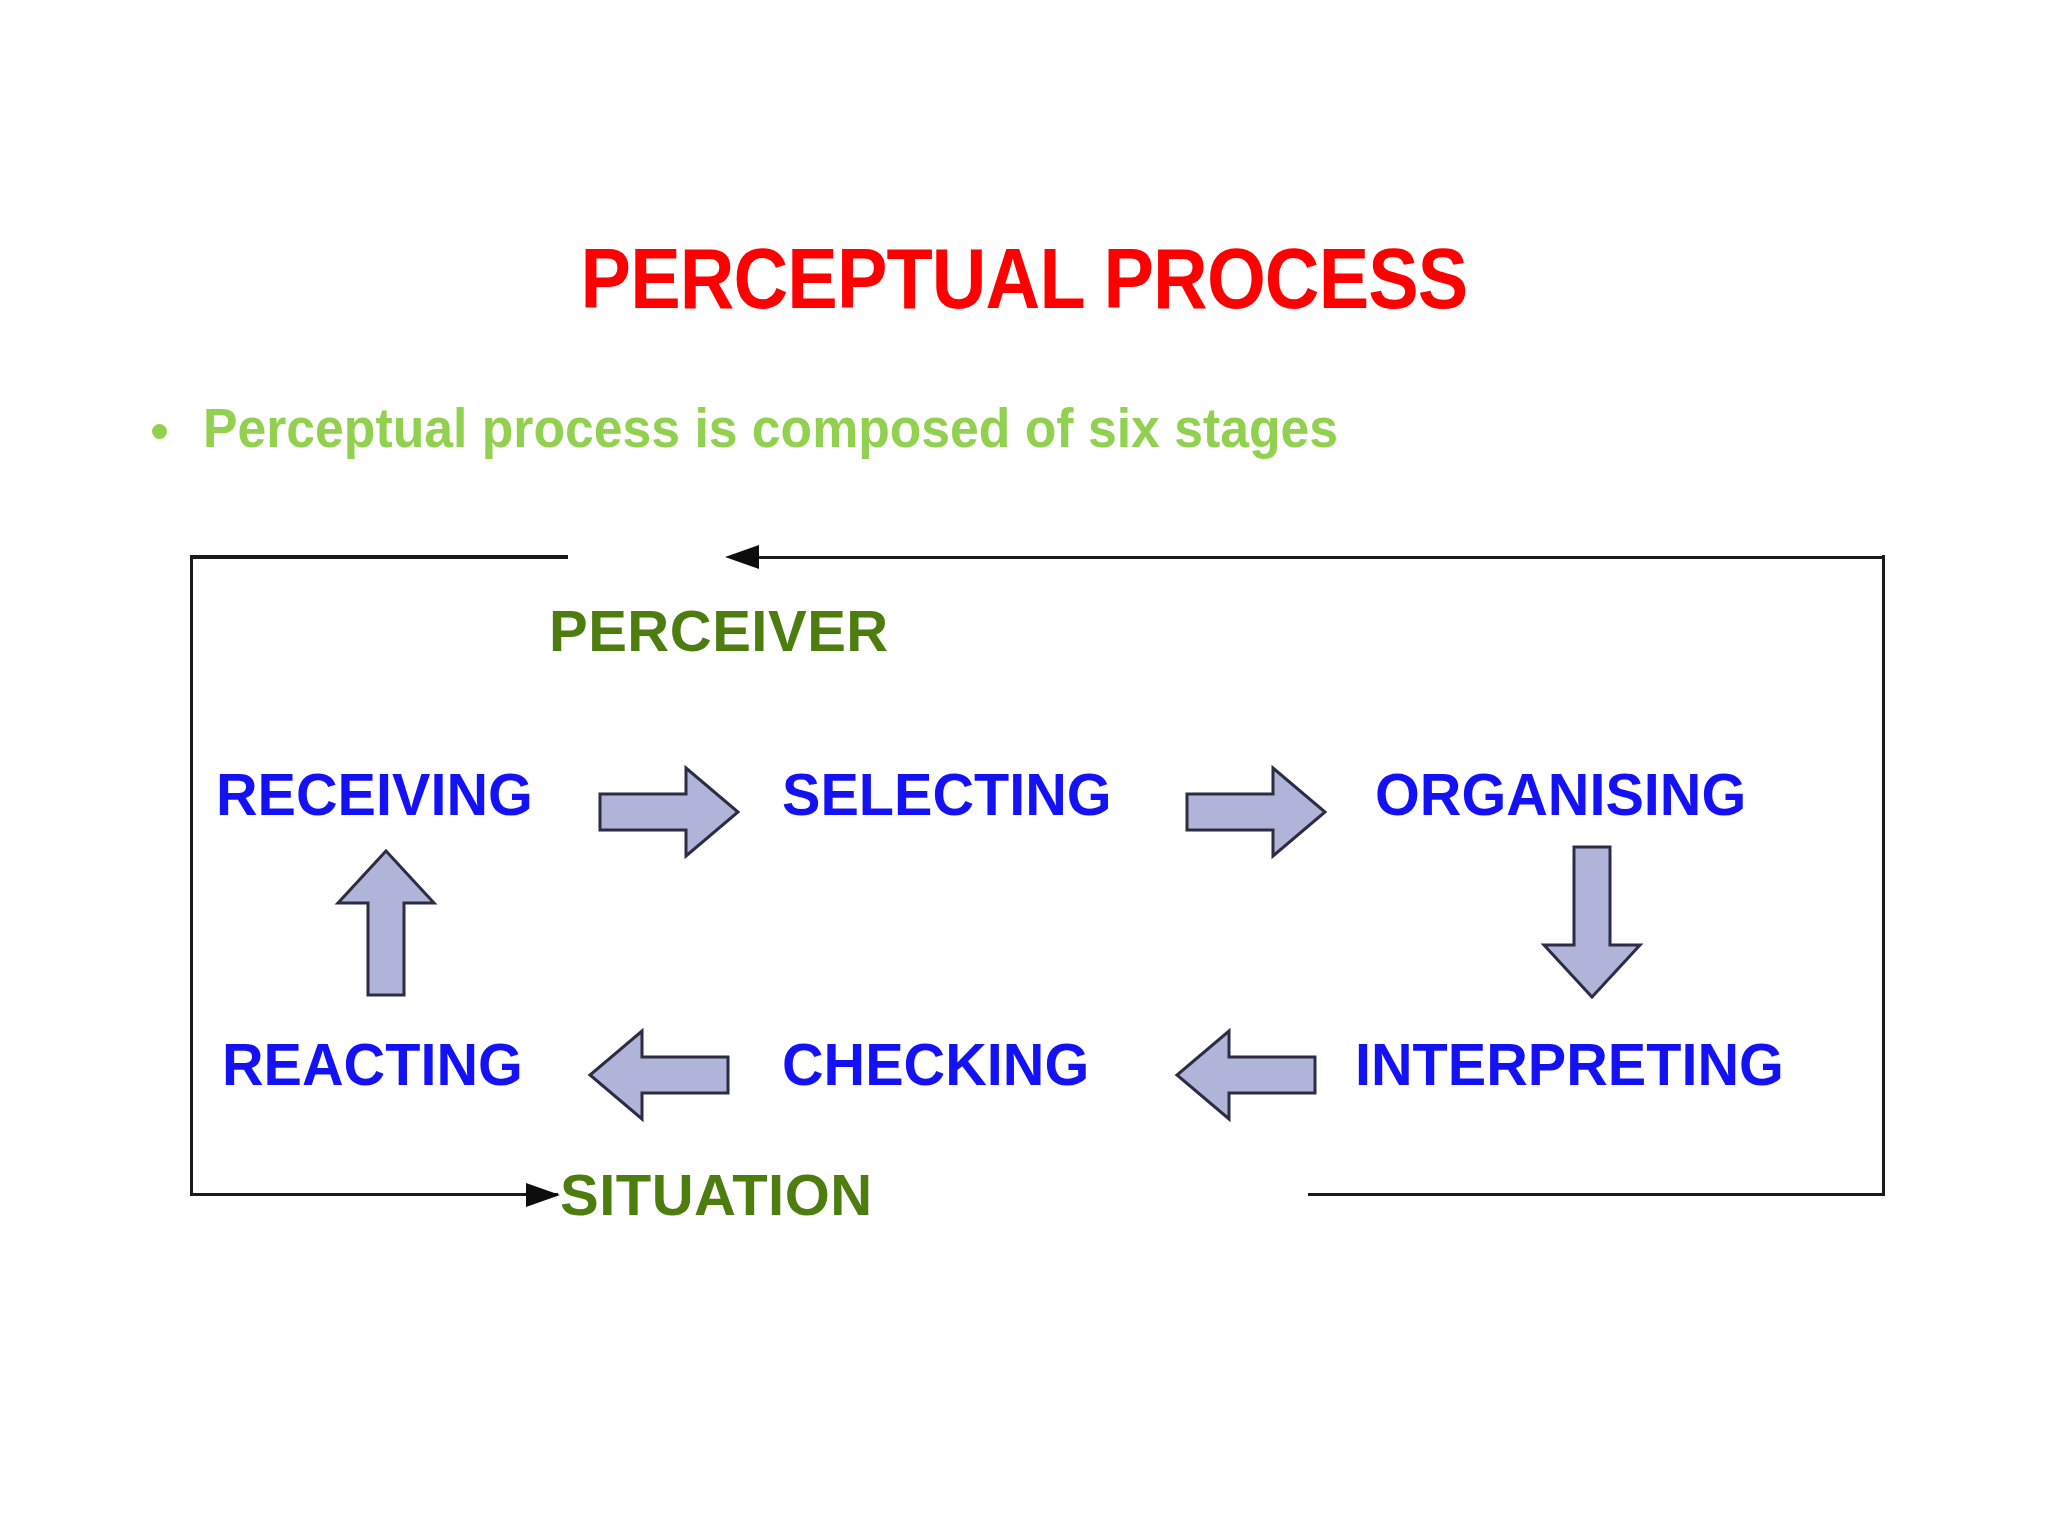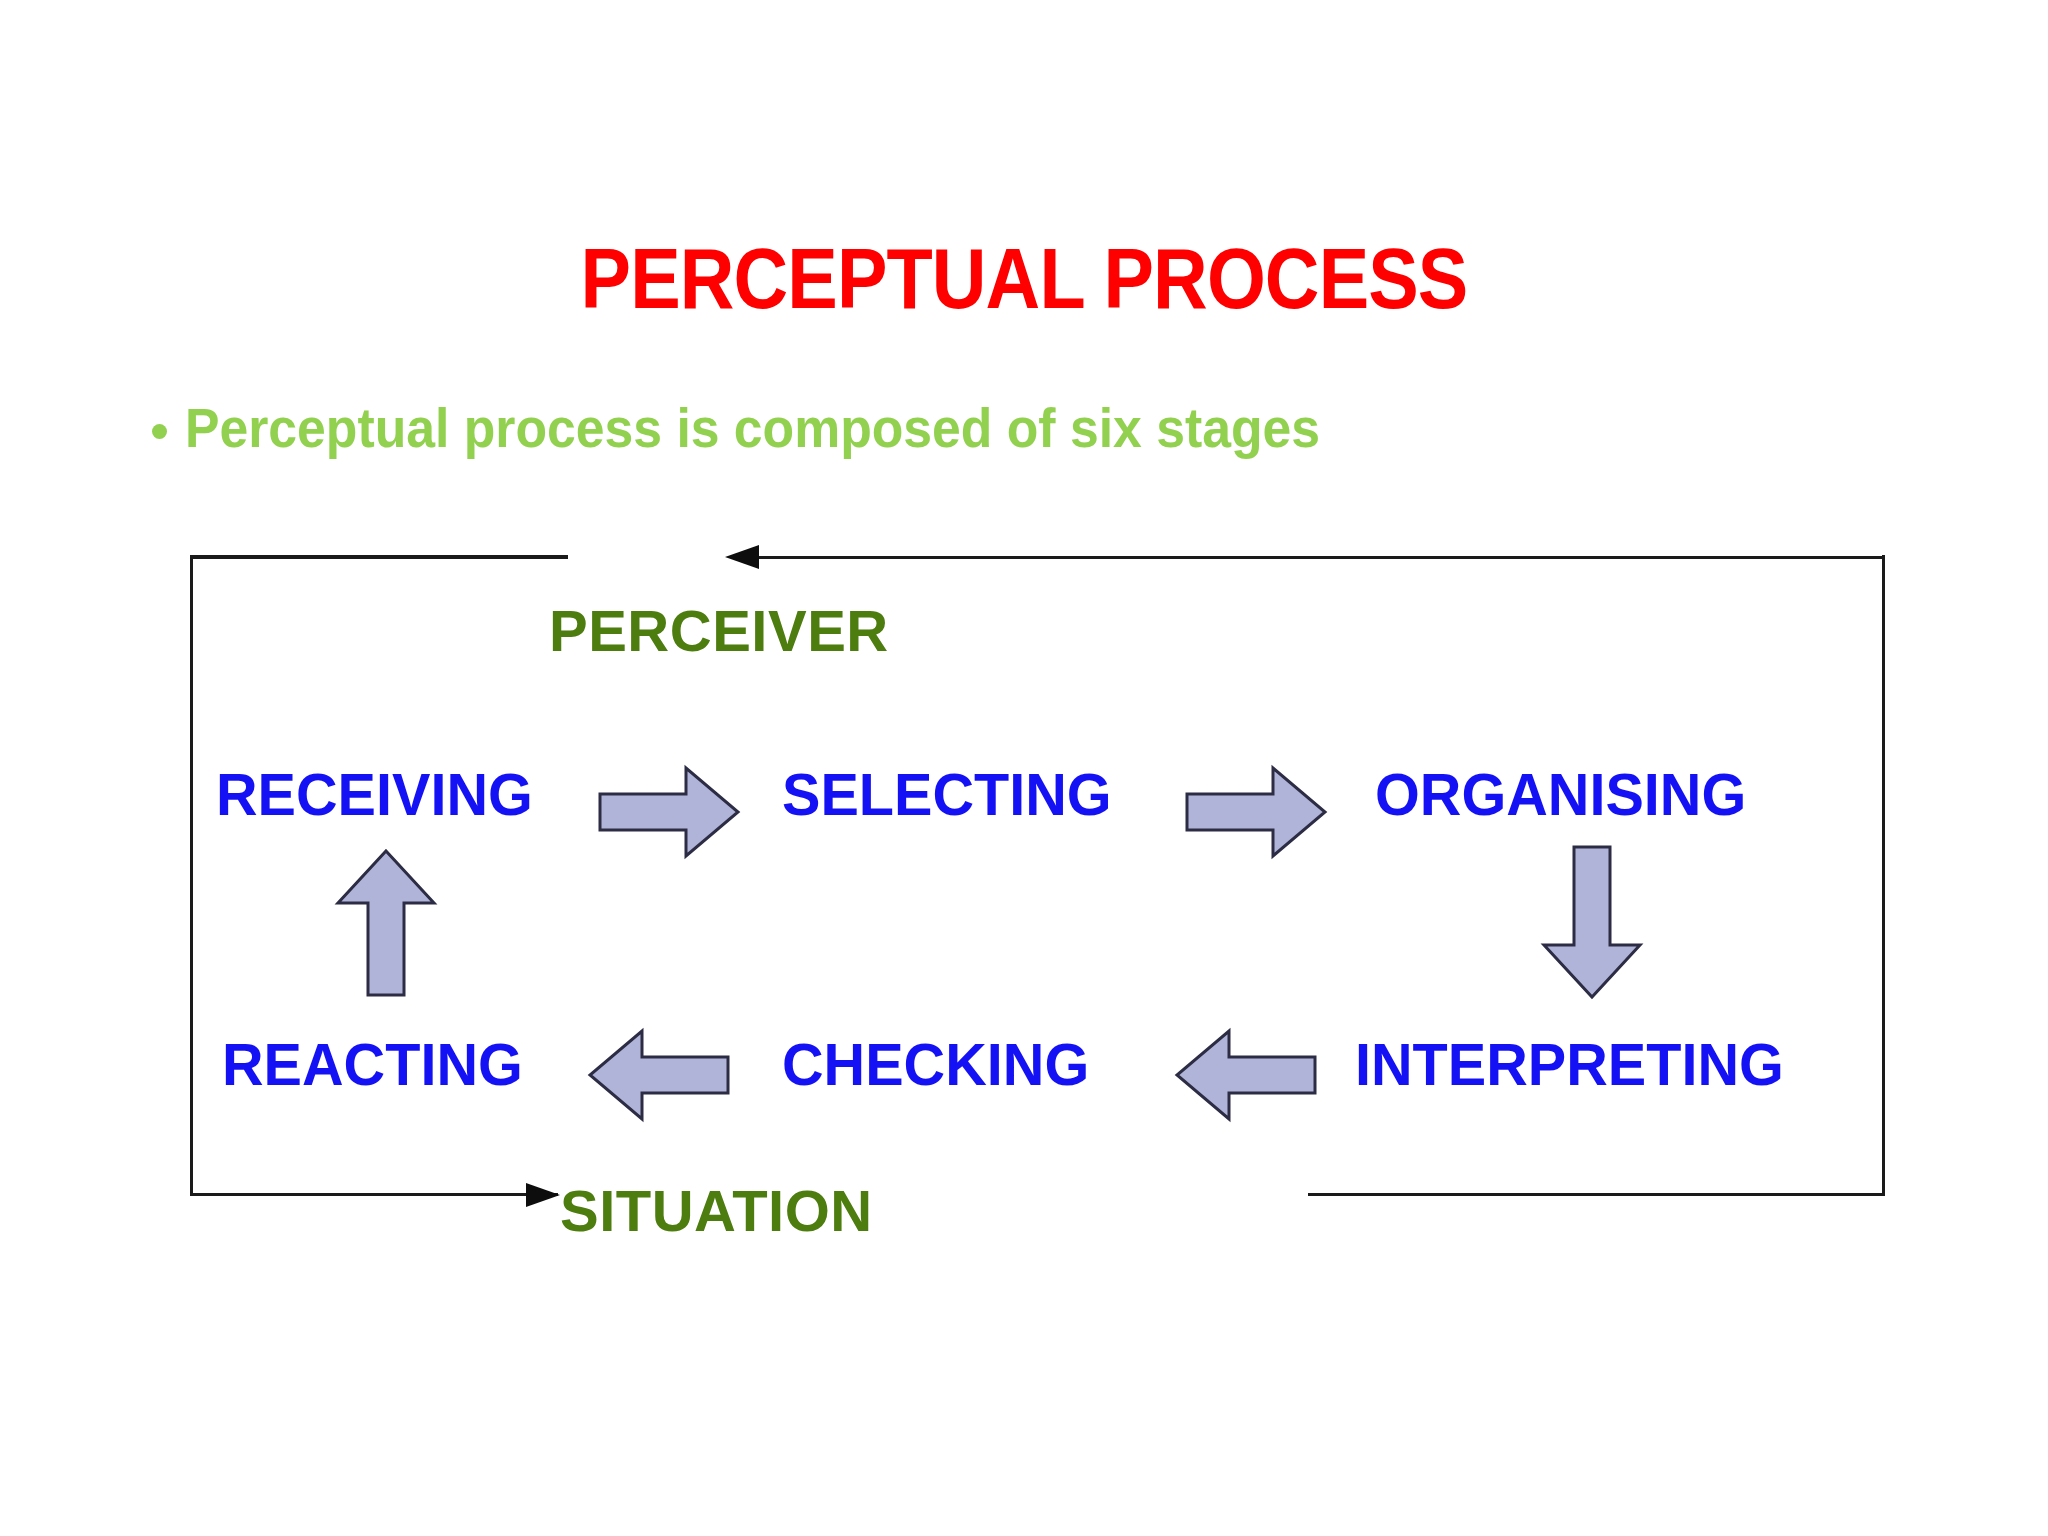--- a/index.html
+++ b/index.html
@@ -36,21 +36,21 @@
     white-space: nowrap;
   }
 
   
   #bullet-row {
     position: absolute;
     left: 152px;
     top: 398px;
     display: flex;
     align-items: center;
-    gap: 18px;
+    gap: 36px;
   }
   #bullet-dot {
     width: 15px;
     height: 15px;
     border-radius: 50%;
     background: #92d14f;
     flex: 0 0 auto;
     margin-top: 6px;
   }
   #bullet-text {
@@ -112,21 +112,21 @@
     position: absolute;
     color: #4d7c0f;
     font-family: "Liberation Sans", sans-serif;
     font-weight: bold;
     font-size: 58px;
     line-height: 62px;
     letter-spacing: 0.5px;
     white-space: nowrap;
   }
   #perceiver-label { left: 549px; top: 600px; }
-  #situation-label { left: 560px; top: 1164px; margin-top: 16px; }
+  #situation-label { left: 560px; top: 1164px; }
 
   
   .stage-label {
     position: absolute;
     color: #1411f5;
     font-family: "Liberation Sans", sans-serif;
     font-weight: bold;
     font-size: 60px;
     line-height: 66px;
     letter-spacing: 0px;

